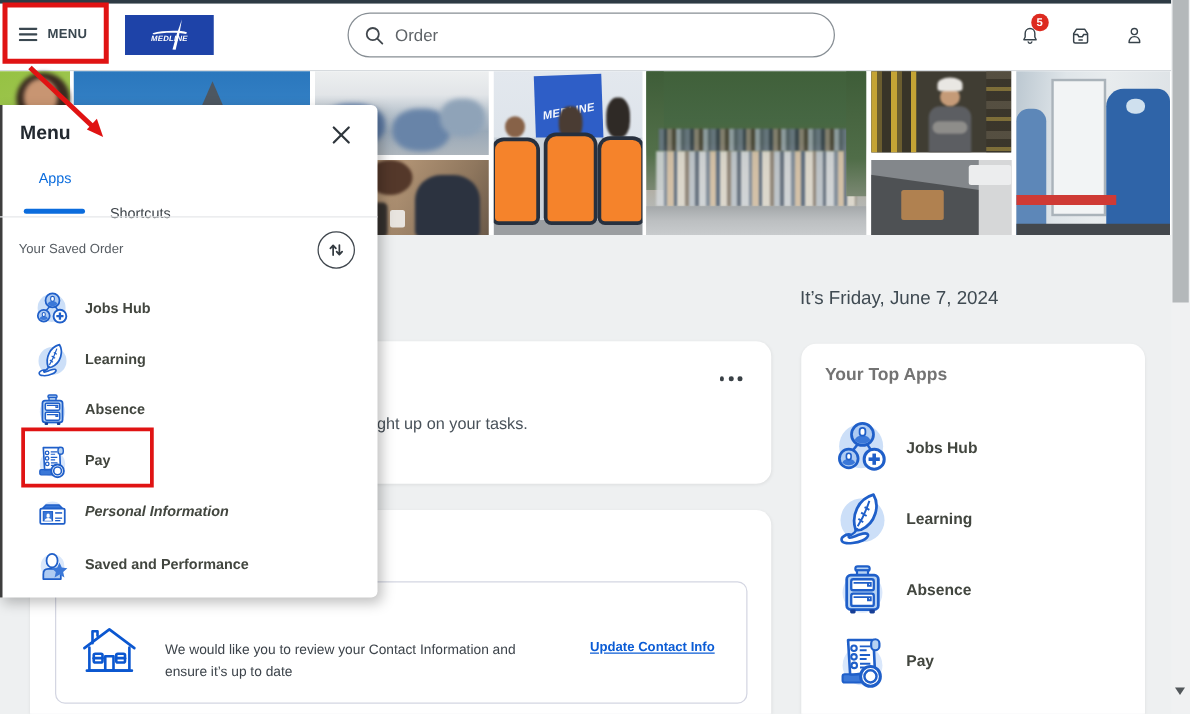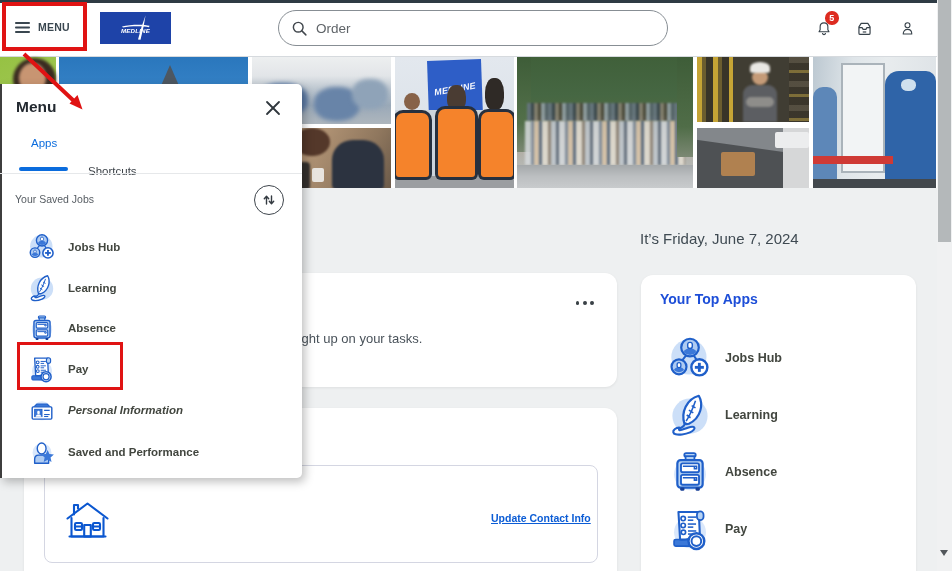--- a/index.html
+++ b/index.html
@@ -40,24 +40,24 @@
   
   #datetxt { left:640px; top:230px; font-size:15px; color:#3f4a52; }
   .card { position:absolute; background:#fff; border-radius:12px; box-shadow:0 1px 3px rgba(0,0,0,.07); }
   #card1 { left:24px; top:273px; width:593px; height:114px; }
   #card1 .dots { position:absolute; right:23px; top:28px; display:flex; gap:3.5px; } #card1 .dots i { width:3.8px; height:3.8px; border-radius:50%; background:#3a4146; }
   #tasktxt { position:absolute; left:224px; top:331px; font-size:13px; color:#49525a; z-index:10; }
   #card2 { left:24px; top:408px; width:593px; height:175px; }
   #innercard { position:absolute; left:20px; top:57px; width:554px; height:98px; border:1px solid #d4d6e2; border-radius:8px; background:#fff; }
   #hometitle { position:absolute; left:87px; top:26px; font-size:11.5px; font-weight:bold; color:#23282a; }
   #homebody { position:absolute; left:87px; top:45px; font-size:11px; color:#3c434a; line-height:18px; }
-  #updlink { position:absolute; left:427px; top:46px; font-size:10.5px; font-weight:bold; color:#0b5cd5; text-decoration:underline;margin-left:19px; }
+  #updlink { position:absolute; left:427px; top:46px; font-size:10.5px; font-weight:bold; color:#0b5cd5; text-decoration:underline; }
 
   #card3 { left:641px; top:275px; width:275px; height:310px; }
-  #toptitle { position:absolute; left:19px; top:16px; font-size:14px; font-weight:bold; color:#1d4ed8; }
+  #toptitle { position:absolute; left:19px; top:16px; font-size:14px; font-weight:bold; color:#737373; }
   .trow { position:absolute; left:27px; display:flex; align-items:center; }
   .trow .ticon { width:44px; height:44px; }
   .trow .tlabel { margin-left:13px; font-size:12.5px; font-weight:bold; color:#42463f; }
 
   
   #sbar { right:0; top:0; width:15px; height:571px; background:#f0f1f2; z-index:70; }
   #sthumb { position:absolute; left:1px; top:0; width:13px; height:242px; background:#b4b8ba; }
   #sarrow { position:absolute; left:3px; top:550px; width:0; height:0; border-left:4.5px solid transparent; border-right:4.5px solid transparent; border-top:6px solid #52575b; }
 
   #arrowsvg { left:0; top:0; width:952px; height:571px; z-index:80; pointer-events:none; }
@@ -198,20 +198,21 @@
           <path d="M6.5,19 V37.5 H38.5 V19"></path>
           <rect x="19.2" y="26" width="6.6" height="11.5"></rect>
           <rect x="10" y="24" width="7" height="7" rx="1.2"></rect>
           <rect x="28" y="24" width="7" height="7" rx="1.2"></rect>
           <line x1="10" y1="27.5" x2="17" y2="27.5"></line>
           <line x1="28" y1="27.5" x2="35" y2="27.5"></line>
           <line x1="4.5" y1="37.5" x2="40.5" y2="37.5"></line>
         </g>
       </svg>
     </div>
+    <div id="homebody">We would like you to review your Contact Information and<br>ensure it’s up to date</div>
     <div id="updlink">Update Contact Info</div>
   </div>
 </div>
 
 <div id="card3" class="card">
   <div id="toptitle">Your Top Apps</div>
   <div class="trow" style="top:61px;">
       <span class="ticon" id="t-jobs"><svg width="100%" height="100%" viewBox="0 0 40 40">
           <circle cx="19" cy="19" r="16" fill="#ccdff8"></circle>
           <line x1="17" y1="17" x2="11.5" y2="24" stroke="#1f5fc9" stroke-width="1.8"></line>
@@ -287,21 +288,21 @@
       <g stroke="#30373d" stroke-width="1.8" stroke-linecap="round">
         <line x1="2" y1="2" x2="14" y2="14"></line>
         <line x1="14" y1="2" x2="2" y2="14"></line>
       </g>
     </svg>
 </div>
 <div class="abs" id="tab1" style="z-index:45;">Apps</div>
 <div class="abs" id="tab2" style="z-index:45;margin-top:20px;">Shortcuts</div>
 <div class="abs" id="tabline" style="z-index:45;"></div>
 <div class="abs" id="tabdiv" style="z-index:45;"></div>
-<div class="abs" id="savedorder" style="z-index:45;">Your Saved Jobs</div>
+<div class="abs" id="savedorder" style="z-index:45;">Your Saved Order</div>
 <div class="abs" id="sortbtn" style="z-index:45;">
   <svg width="14" height="14" viewBox="0 0 14 14">
       <g stroke="#343b41" stroke-width="1.4" fill="none" stroke-linecap="round" stroke-linejoin="round">
         <path d="M4.5,11 V3.5 M2.3,5.7 L4.5,3.3 L6.7,5.7"></path>
         <path d="M9.5,3 V10.5 M7.3,8.3 L9.5,10.7 L11.7,8.3"></path>
       </g>
     </svg>
 </div>
 
 <div class="mrow" style="top:233px; z-index:45;">

